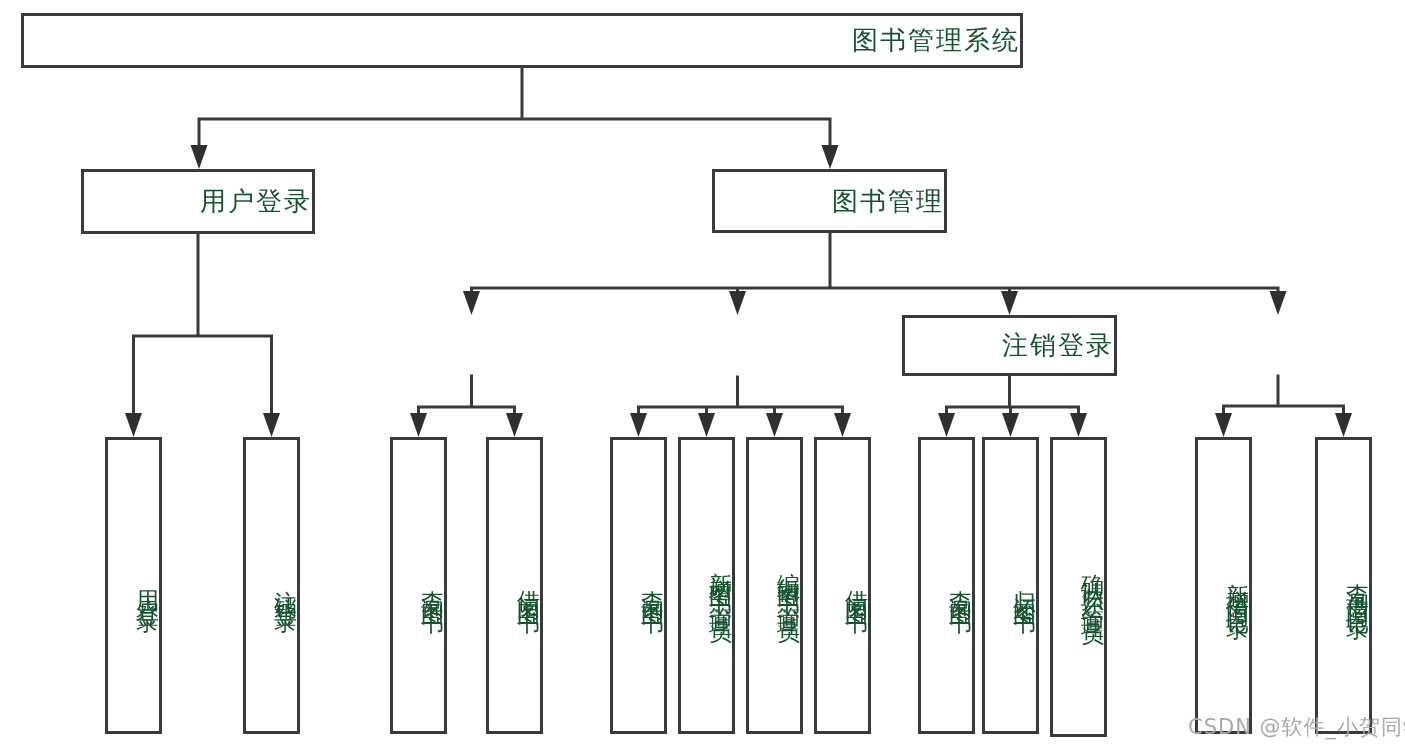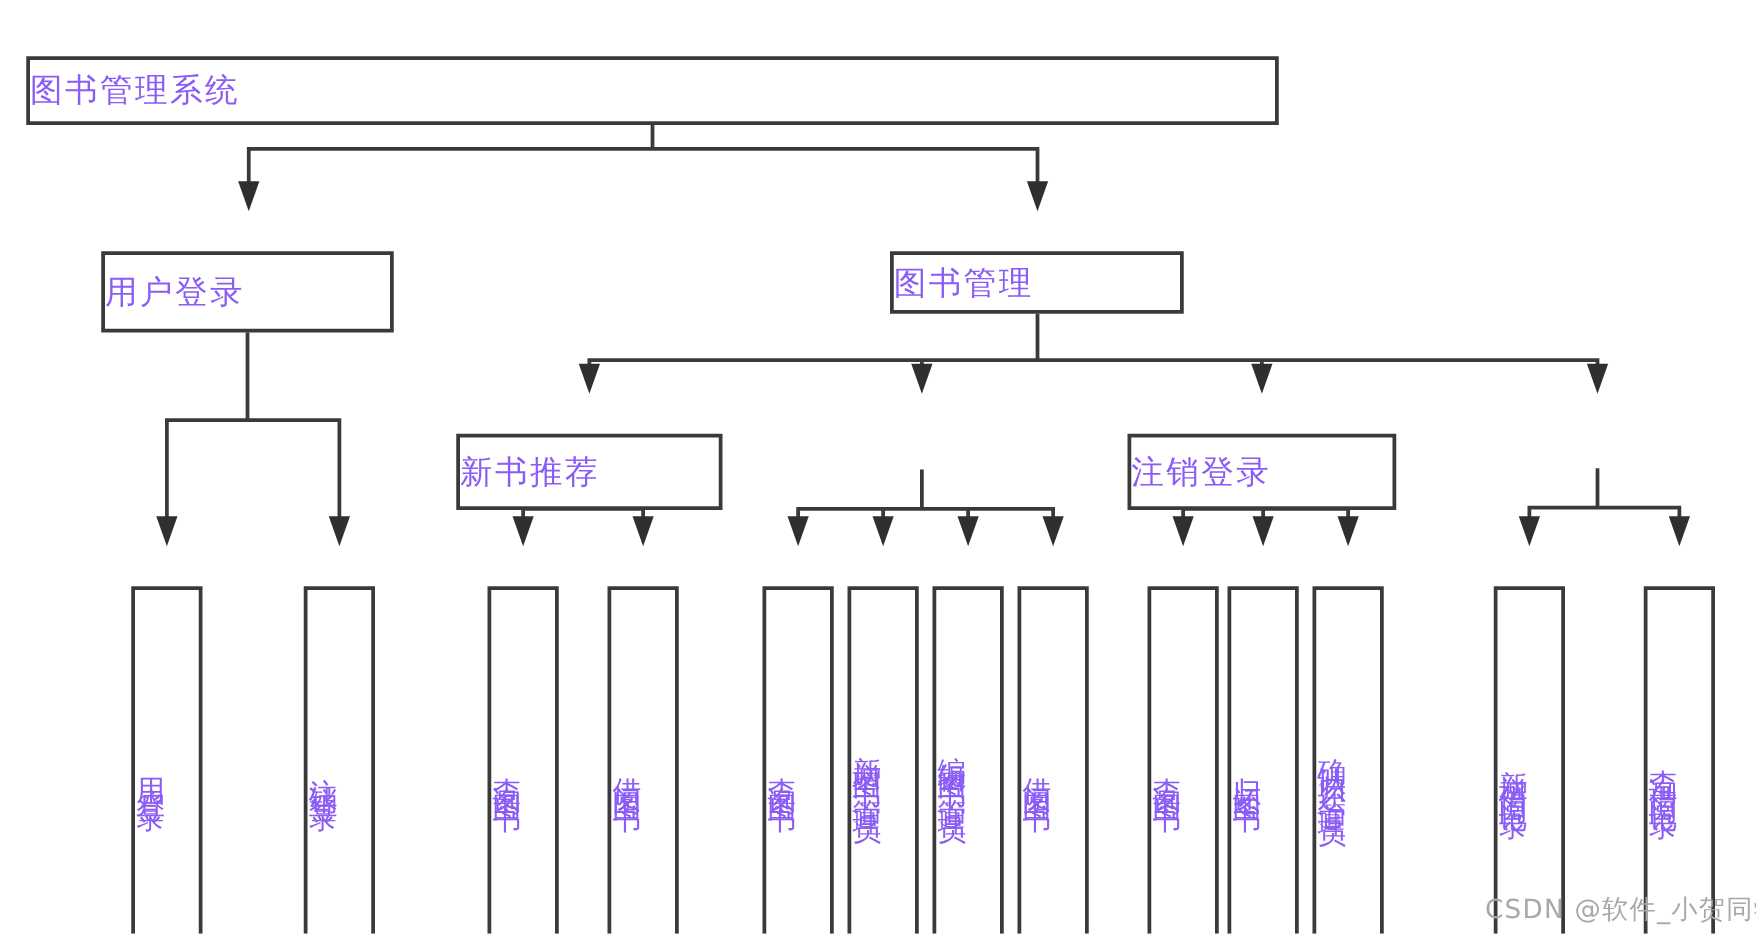--- a/index.html
+++ b/index.html
@@ -11,23 +11,22 @@
     font-family: "DejaVu Sans", sans-serif;
     overflow: hidden;
   }
   .node {
     position: absolute;
     box-sizing: border-box;
     border: 3px solid #3a3a3a;
     background: #ffffff;
     display: flex;
     align-items: center;
-    justify-content: flex-start;
-    color: #8b5cf6;
-    margin-top: 32px;
+    justify-content: flex-end;
+    color: #14532d;
   }
   .h .label {
     font-size: 26px;
     letter-spacing: 2px;
     white-space: nowrap;
   }
   .v .label {
     writing-mode: vertical-rl;
     text-orientation: mixed;
     font-size: 23px;
@@ -89,27 +88,24 @@
     </g>
   </svg>
 
   <div class="node h" style="left:21px; top:13px; width:1002px; height:55px;">
     <span class="label">图书管理系统</span>
   </div>
 
   <div class="node h" style="left:81px; top:169px; width:234px; height:65px;">
     <span class="label">用户登录</span>
   </div>
-  <div class="node h" style="left:712px; top:169px; width:235px; height:50px;">
+  <div class="node h" style="left:712px; top:169px; width:235px; height:64px;">
     <span class="label">图书管理</span>
   </div>
 
-  <div class="node h" style="left:365px; top:315px; width:213px; height:61px;">
-    <span class="label">新书推荐</span>
-  </div>
   <div class="node h" style="left:902px; top:315px; width:215px; height:61px;">
     <span class="label">注销登录</span>
   </div>
 
   <div class="node v" style="left:105px; top:437px; width:57px; height:297px;">
     <span class="label">用户登录</span>
   </div>
   <div class="node v" style="left:243px; top:437px; width:57px; height:297px;">
     <span class="label">注销登录</span>
   </div>

